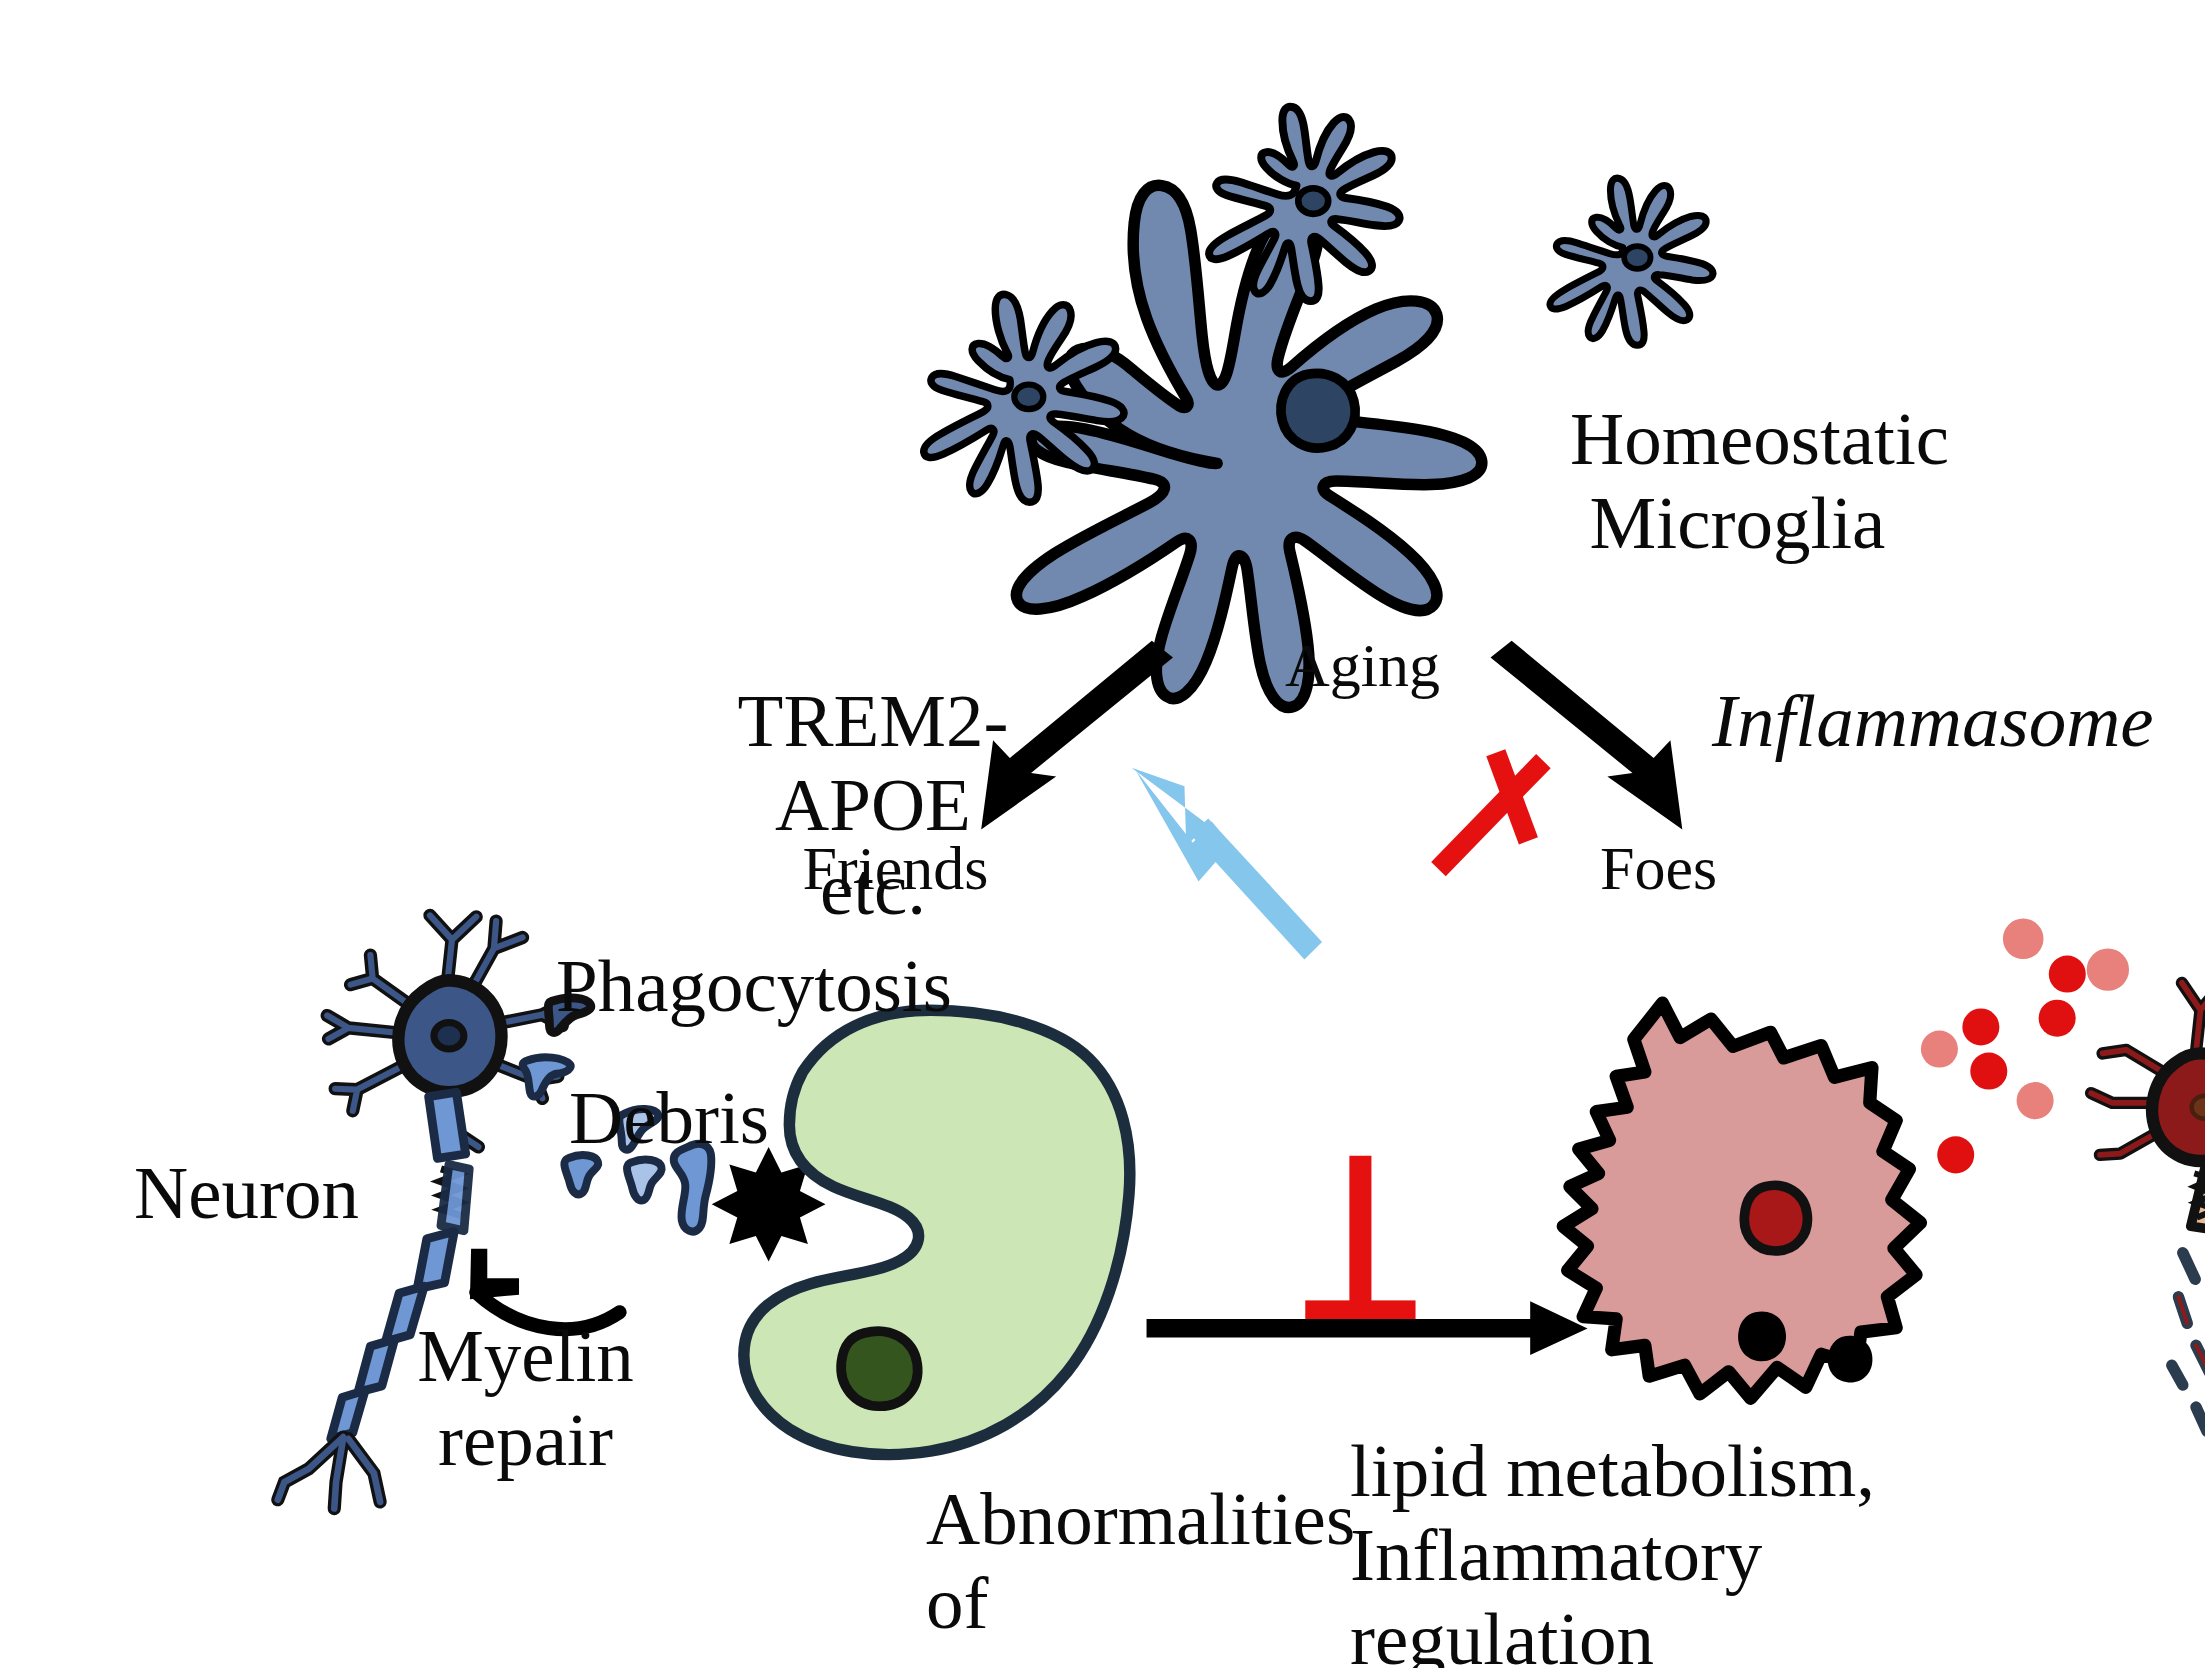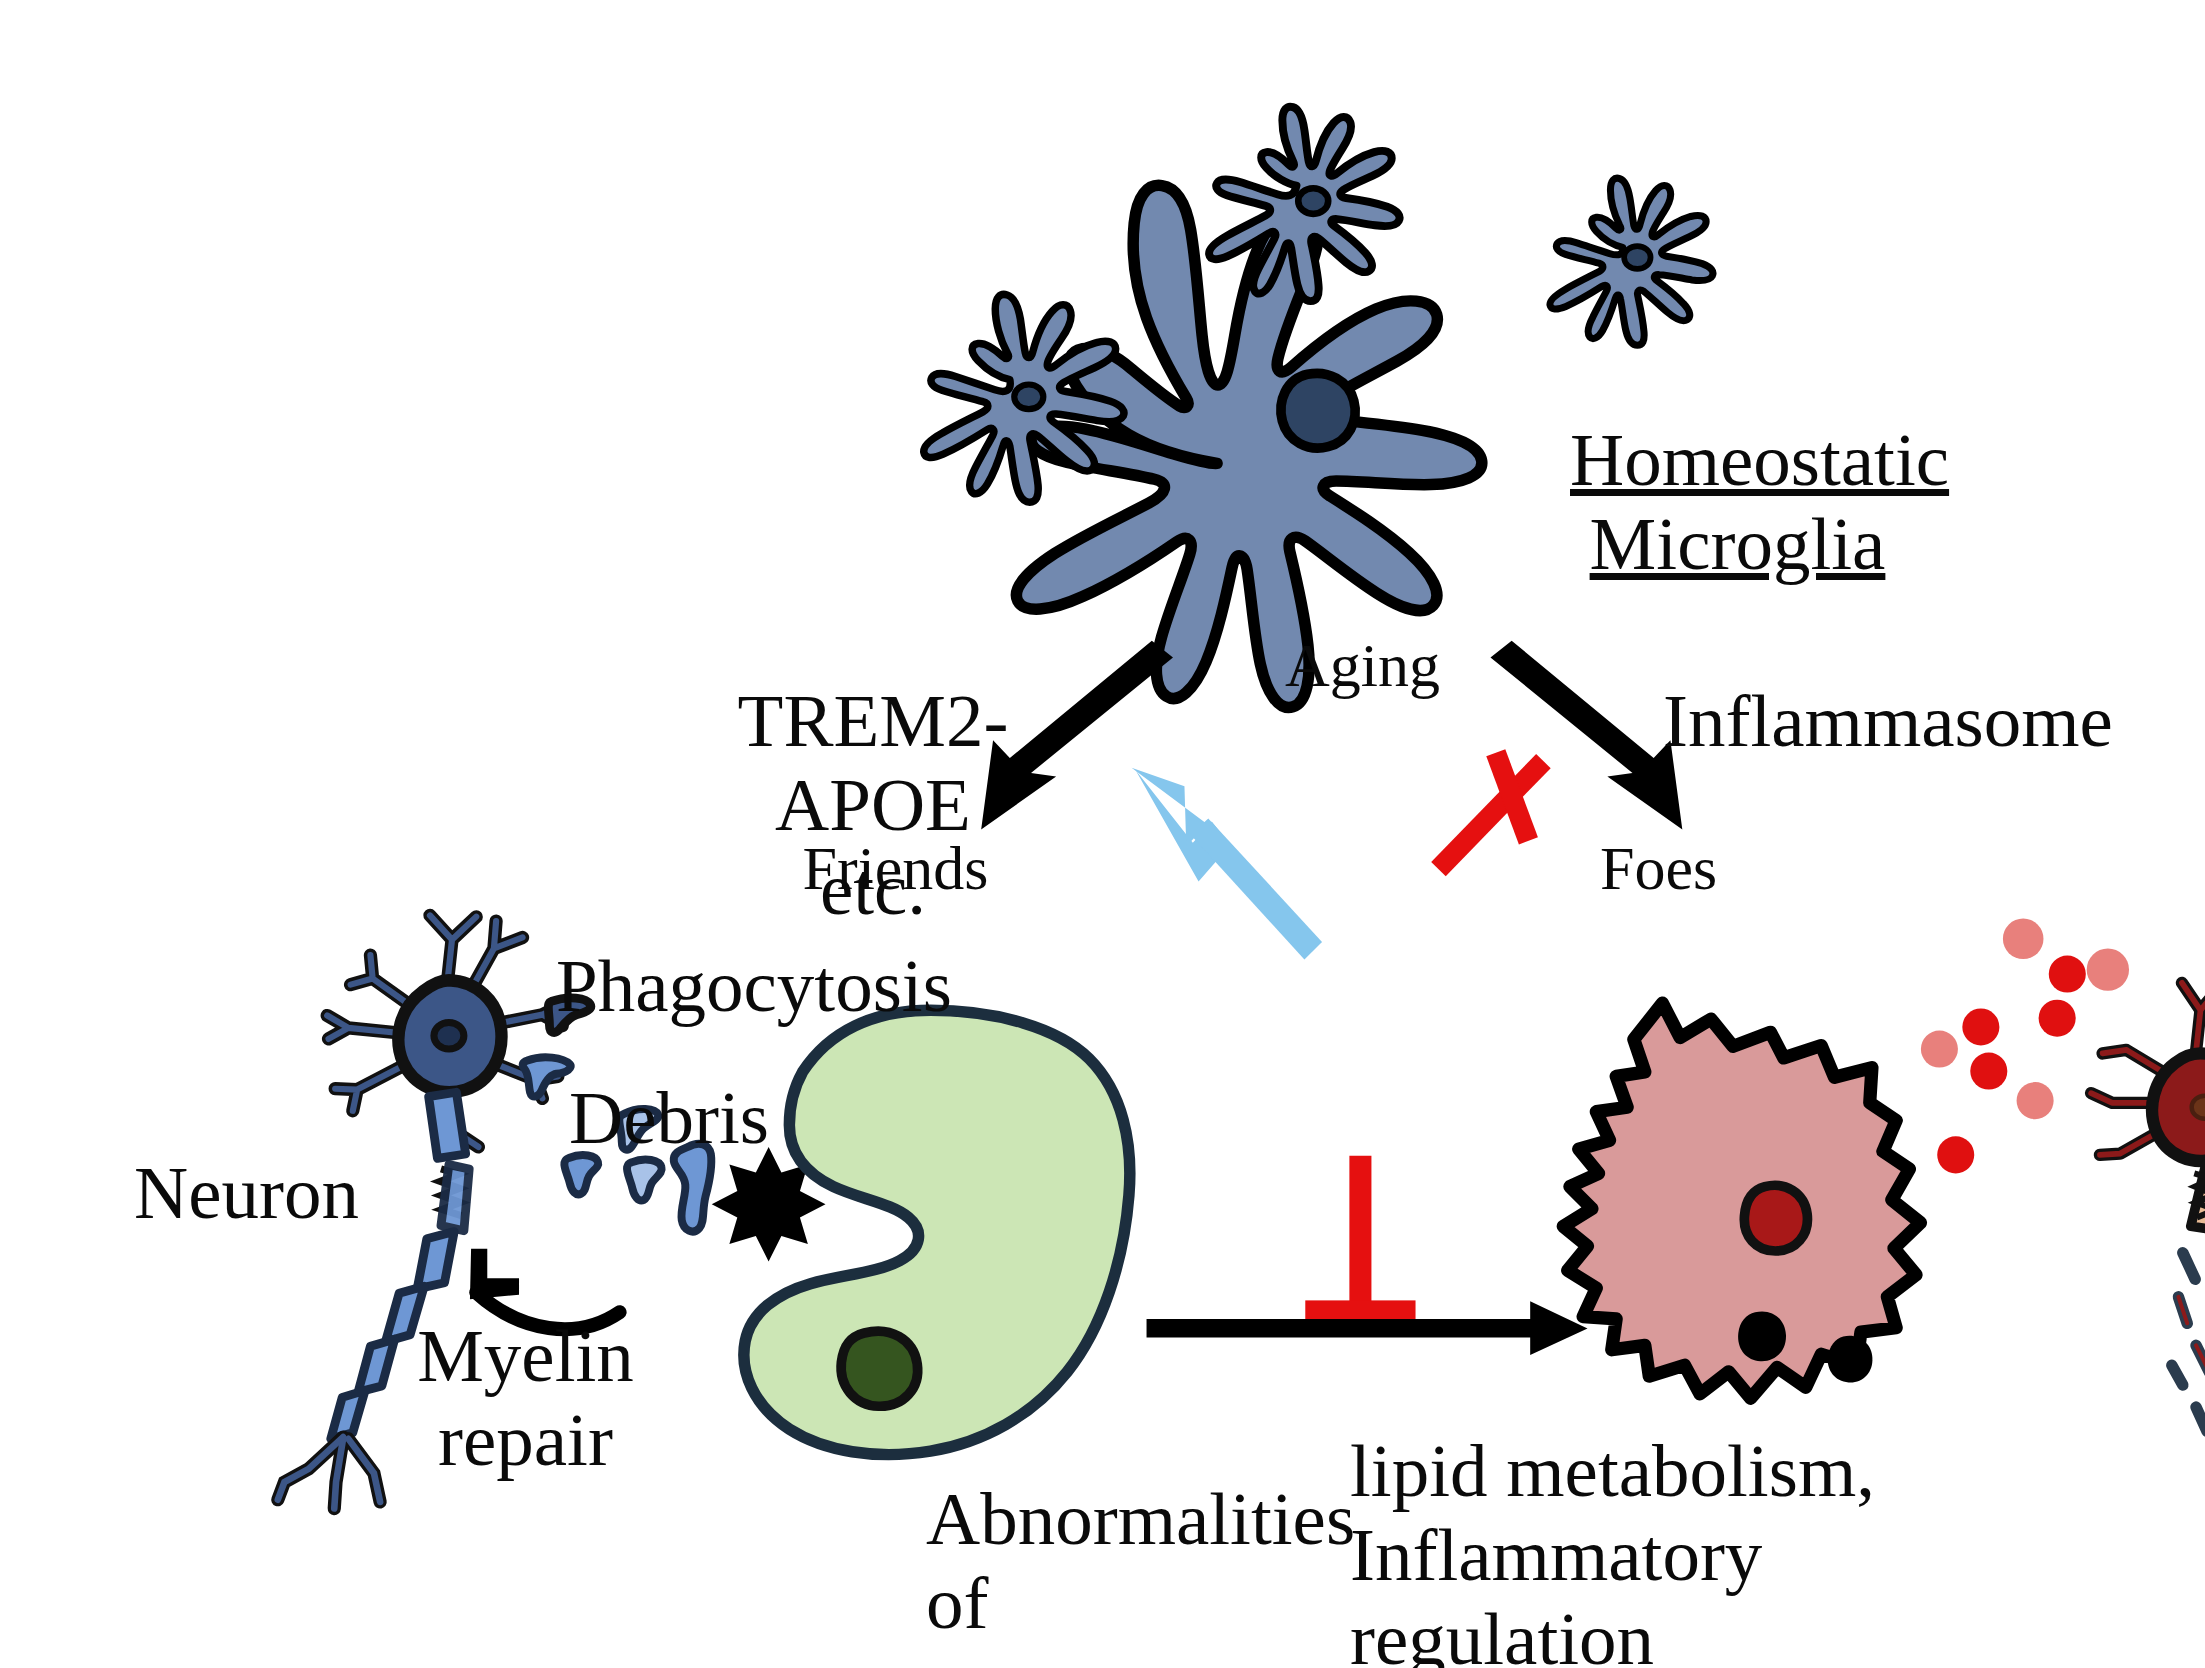--- a/index.html
+++ b/index.html
@@ -391,29 +391,29 @@
         <path d="M5040 3140 L5072 3200"></path>
         <path d="M5030 3270 L5058 3320"></path>
       </g>
 
       <path d="M5470 2155 L5320 2370 L5400 2360 L5290 2490 L5520 2300 L5430 2310 L5580 2130 Z" transform="translate(0,0) rotate(0)" fill="#E8544F"></path>
       <path d="M5458 2120 L5290 2340 L5380 2332 L5280 2460 L5510 2272 L5418 2282 L5570 2100 Z" fill="#E8544F"></path>
     </g>
 
   </svg>
 
-  <div class="lbl big" style="left:1570px;top:418px;width:335px;text-decoration:underline;">Homeostatic
+  <div class="lbl big" style="left:1570px;top:397px;width:335px;">Homeostatic
 Microglia</div>
 
   <div class="lbl huge" style="left:1208px;top:631px;width:309px;">Aging</div>
 
   <div class="lbl big" style="left:692px;top:679px;width:362px;">TREM2-APOE
 etc.</div>
 
-  <div class="lbl big" style="left:1663px;top:679px;width:397px;">Inflammasome</div>
+  <div class="lbl big" style="left:1712px;top:679px;width:397px;font-style:italic;">Inflammasome</div>
 
   <div class="lbl huge" style="left:697px;top:834px;width:397px;">Friends</div>
 
   <div class="lbl huge" style="left:1504px;top:834px;width:309px;">Foes</div>
 
 
   <div class="lbl big" style="left:132px;top:1151px;width:229px;">Neuron</div>
 
   <div class="lbl big" style="left:569px;top:1076px;width:198px;">Debris</div>
 

